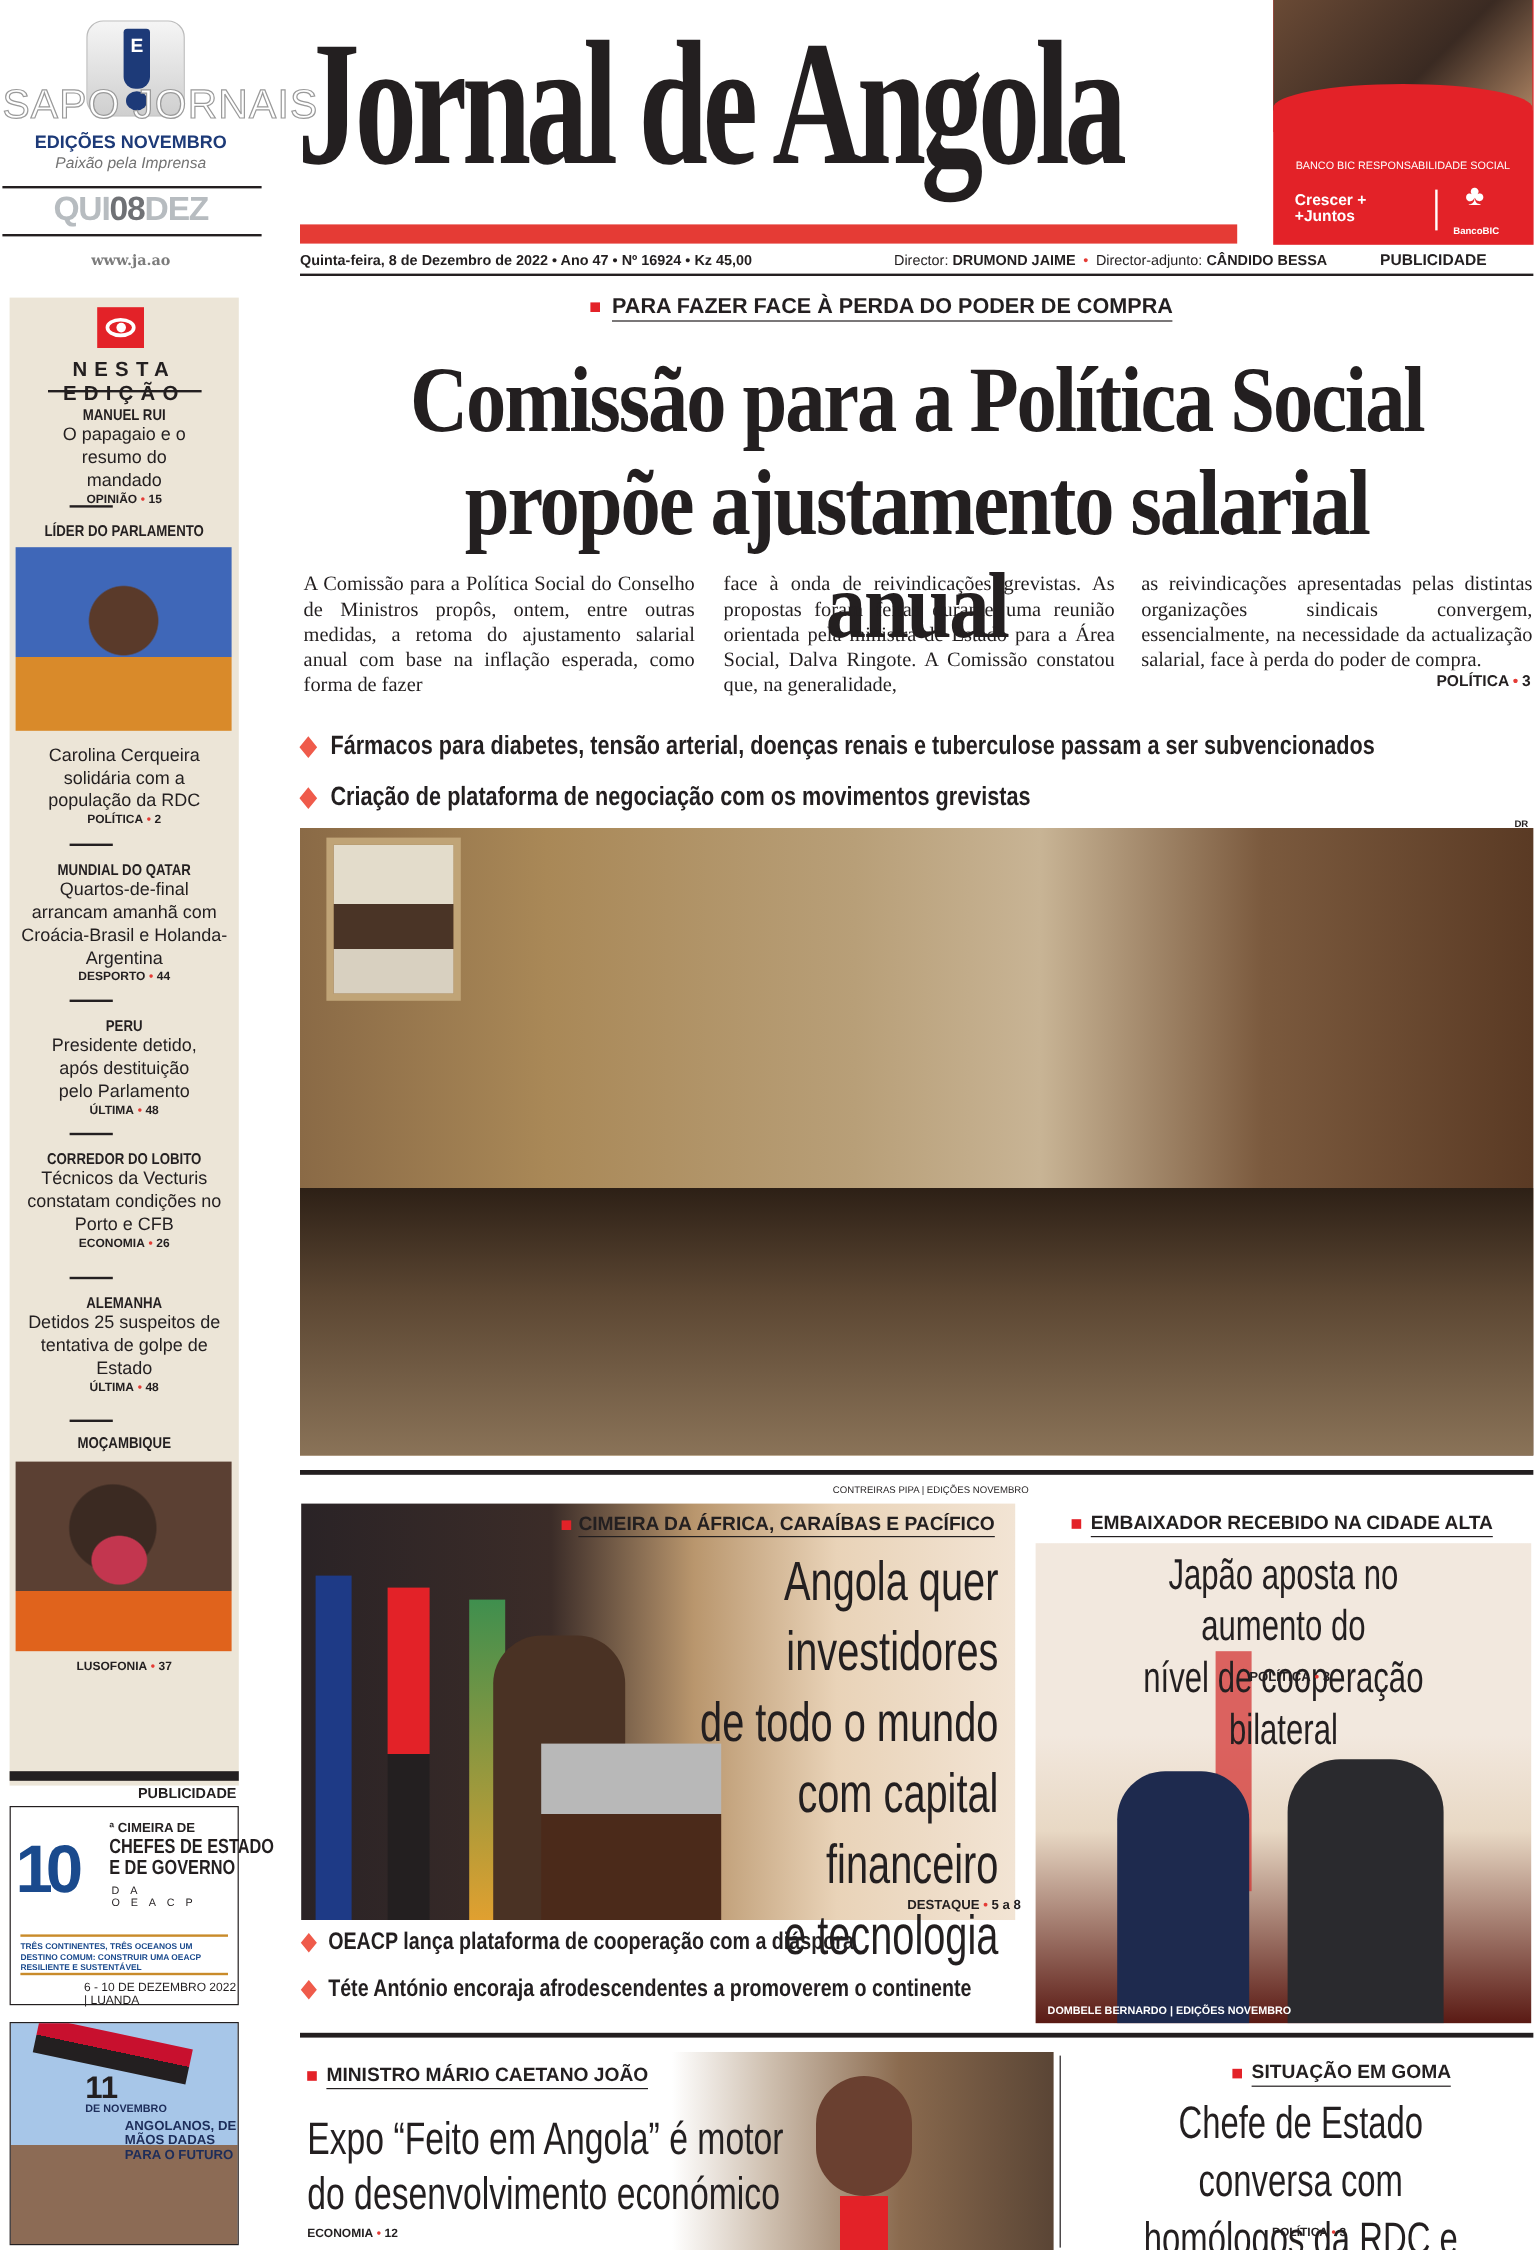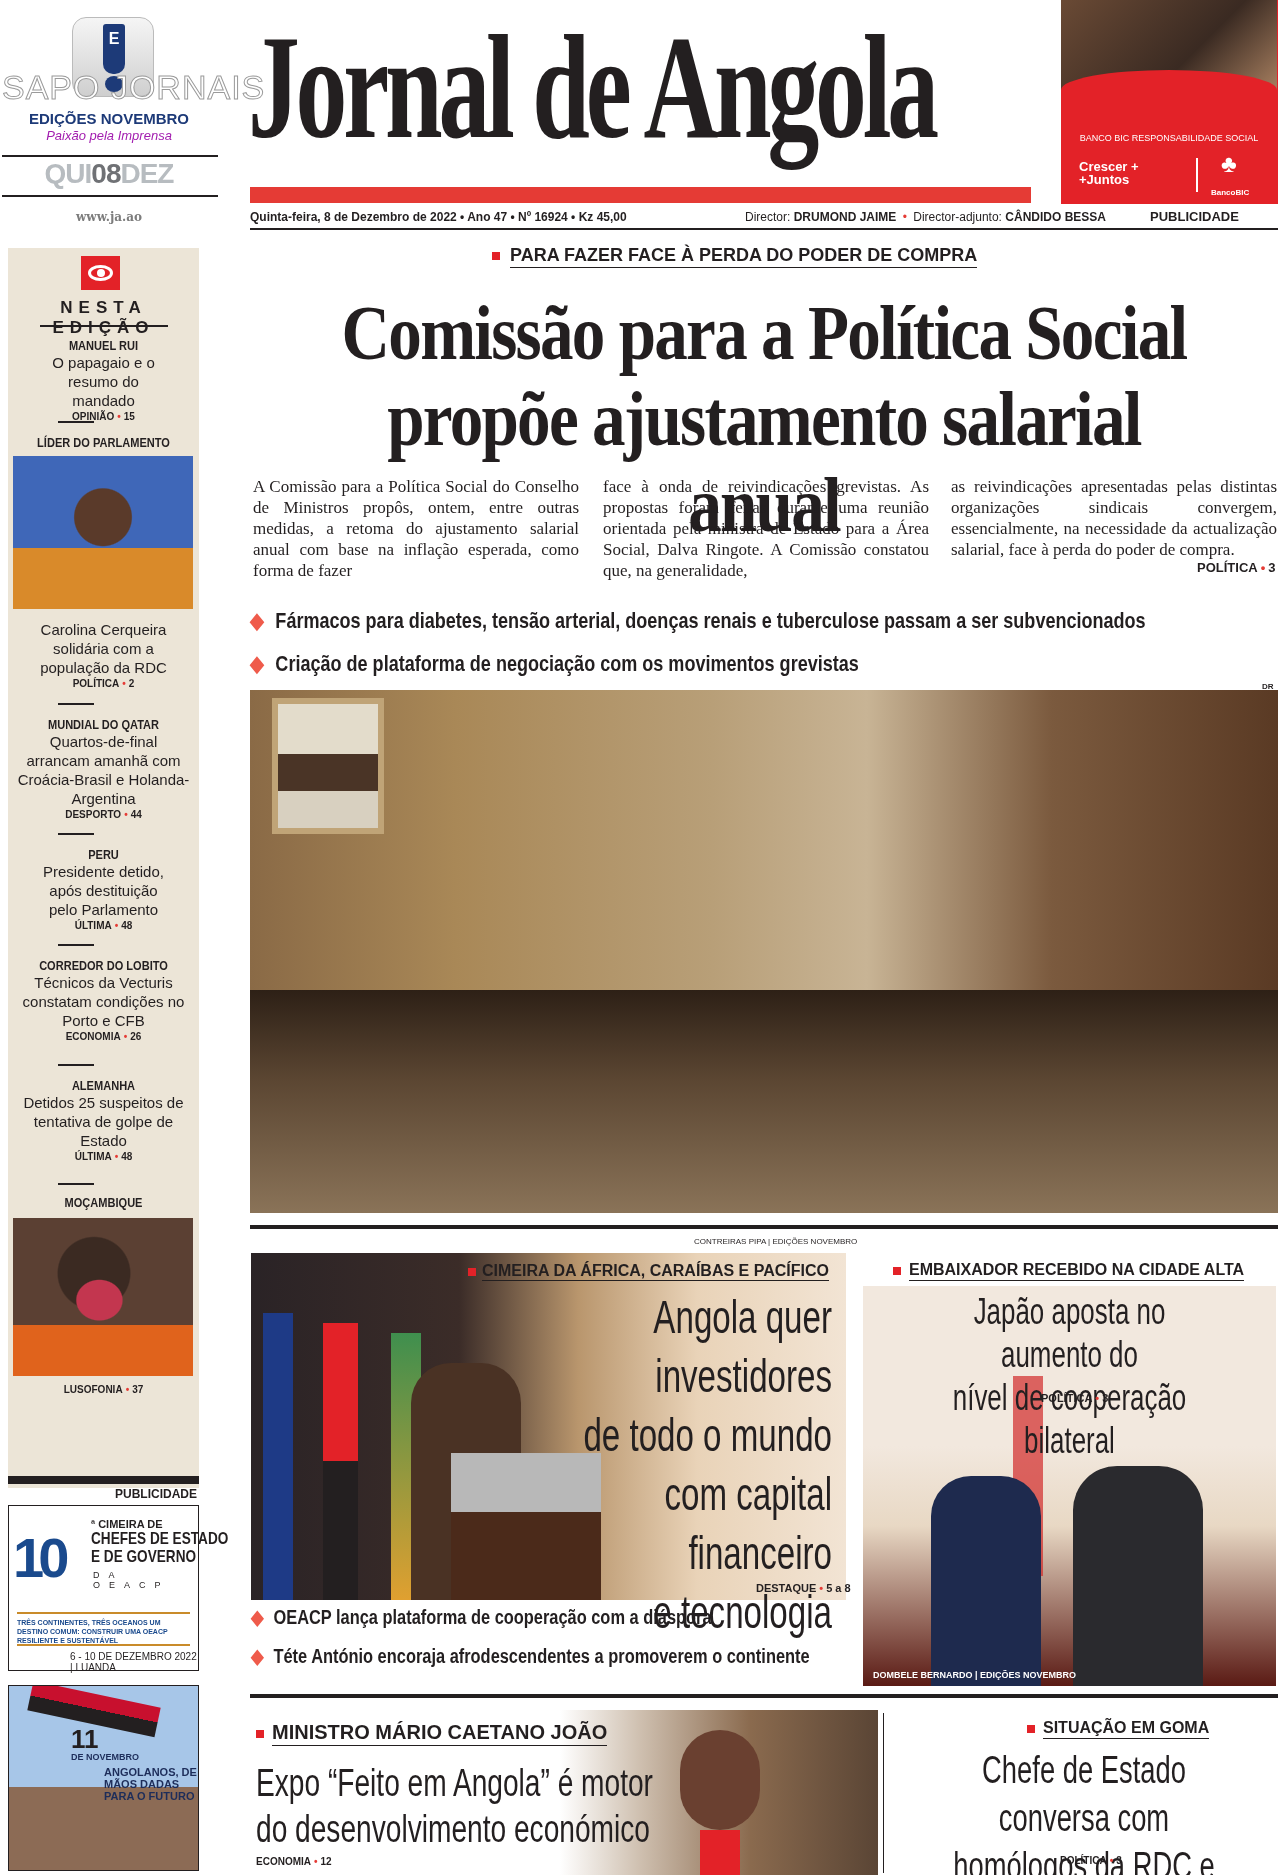--- a/index.html
+++ b/index.html
@@ -10,21 +10,21 @@
 
   
   #logo-box { left: 72px; top: 17px; width: 82px; width: 82px; height: 80px; border-radius: 14px;
     background: linear-gradient(#f5f5f5, #cfcfcf); border: 1px solid #bbb; }
   #logo-box .bar { position: absolute; left: 30px; top: 6px; width: 22px; height: 50px; background: #1d3a78;
     border-radius: 3px 3px 10px 10px; color: #fff; font-weight: bold; font-size: 16px; text-align: center; line-height: 30px; }
   #logo-box .drop { position: absolute; left: 32px; top: 58px; width: 18px; height: 16px; background: #1d3a78; border-radius: 50%; }
   #watermark { left: 2px; top: 68px; font-size: 34px; color: #fff; letter-spacing: 1px;
     -webkit-text-stroke: 1px #9a9a9a; font-weight: normal; white-space: nowrap; }
   #edicoes { left: 0; top: 110px; width: 218px; text-align: center; font-weight: bold; font-size: 15px; color: #1d3a78; }
-  #paixao { left: 0; top: 128px; width: 218px; text-align: center; font-style: italic; font-size: 13px; color: #a21caf; }
+  #paixao { left: 0; top: 128px; width: 218px; text-align: center; font-style: italic; font-size: 13px; color: #737373; }
   #rule1 { left: 2px; top: 155px; width: 216px; height: 2px; background: #231f20; }
   #dateblock { left: 0; top: 158px; width: 218px; text-align: center; font-size: 28px; font-weight: bold; letter-spacing: -1px; color: #b7bcc0; }
   #dateblock .day { color: #6f7175; }
   #rule2 { left: 2px; top: 195px; width: 216px; height: 2px; background: #231f20; }
   #www { left: 0; top: 210px; width: 218px; text-align: center; font-family: "DejaVu Serif", serif; font-weight: bold; font-size: 12px; color: #7c7c7c; }
 
   
   #title { left: 248px; top: -8px; width: 790px; font-family: "Liberation Serif", serif; font-weight: bold; font-size: 148px;
     letter-spacing: -6px; line-height: 190px; white-space: nowrap; transform: scaleX(0.70); transform-origin: left top; color: #231f20; }
   #redbar { left: 250px; top: 187px; width: 781px; height: 16px; background: #e53b35; }
@@ -119,21 +119,21 @@
   #emb-photo { left: 863px; top: 1286px; width: 413px; height: 400px; background: linear-gradient(#f2e8de 0 40%, #e8d8c4 60%, #5a1a14 100%); overflow: hidden; }
   #emb-photo .m1 { position: absolute; left: 68px; top: 190px; width: 110px; height: 210px; background: #1e2a4e; border-radius: 40px 40px 0 0; }
   #emb-photo .m2 { position: absolute; left: 210px; top: 180px; width: 130px; height: 220px; background: #2a2a2e; border-radius: 44px 44px 0 0; }
   #emb-photo .fl { position: absolute; left: 150px; top: 90px; width: 30px; height: 200px; background: #d12a2a; opacity: .7; }
   #emb-head { left: 863px; top: 1290px; width: 413px; text-align: center; font-size: 36px; line-height: 43px; transform: scaleX(0.72); transform-origin: center top; }
   #emb-sec { left: 1041px; top: 1392px; font-weight: bold; font-size: 11px; }
   #credit2 { left: 873px; top: 1670px; color: #fff; font-weight: bold; font-size: 9px; white-space: nowrap; }
 
   
   #botrule { left: 250px; top: 1694px; width: 1028px; height: 4px; background: #231f20; }
-  #min-kicker { left: 256px; top: 1721px; font-weight: bold; font-size: 20px; white-space: nowrap; }
+  #min-kicker { left: 256px; top: 1721px; font-weight: bold; font-size: 16px; white-space: nowrap; }
   #min-kicker .sq { display: inline-block; width: 8px; height: 8px; background: #e32228; margin-right: 8px; vertical-align: middle; }
   #min-kicker .tx { border-bottom: 1px solid #231f20; padding-bottom: 2px; }
   #min-photo { left: 560px; top: 1710px; width: 318px; height: 165px; background: linear-gradient(90deg, #fff 0%, #cfc0b0 25%, #8a6a4e 60%, #5a4535 100%); overflow: hidden; }
   #min-photo .face { position: absolute; left: 120px; top: 20px; width: 80px; height: 100px; background: #6a4030; border-radius: 40px; }
   #min-photo .mic { position: absolute; left: 140px; top: 120px; width: 40px; height: 45px; background: #e32228; }
   #min-head { left: 256px; top: 1760px; width: 560px; font-size: 38px; line-height: 46px; transform: scaleX(0.74); transform-origin: left top; white-space: nowrap; }
   #min-sec { left: 256px; top: 1856px; font-weight: bold; font-size: 10px; }
   #vsep { left: 883px; top: 1713px; width: 1px; height: 160px; background: #231f20; }
   #goma-kicker { left: 995px; top: 1719px; font-weight: bold; font-size: 16px; white-space: nowrap; margin-left: 32px; }
   #goma-kicker .sq { display: inline-block; width: 8px; height: 8px; background: #e32228; margin-right: 8px; vertical-align: middle; }

